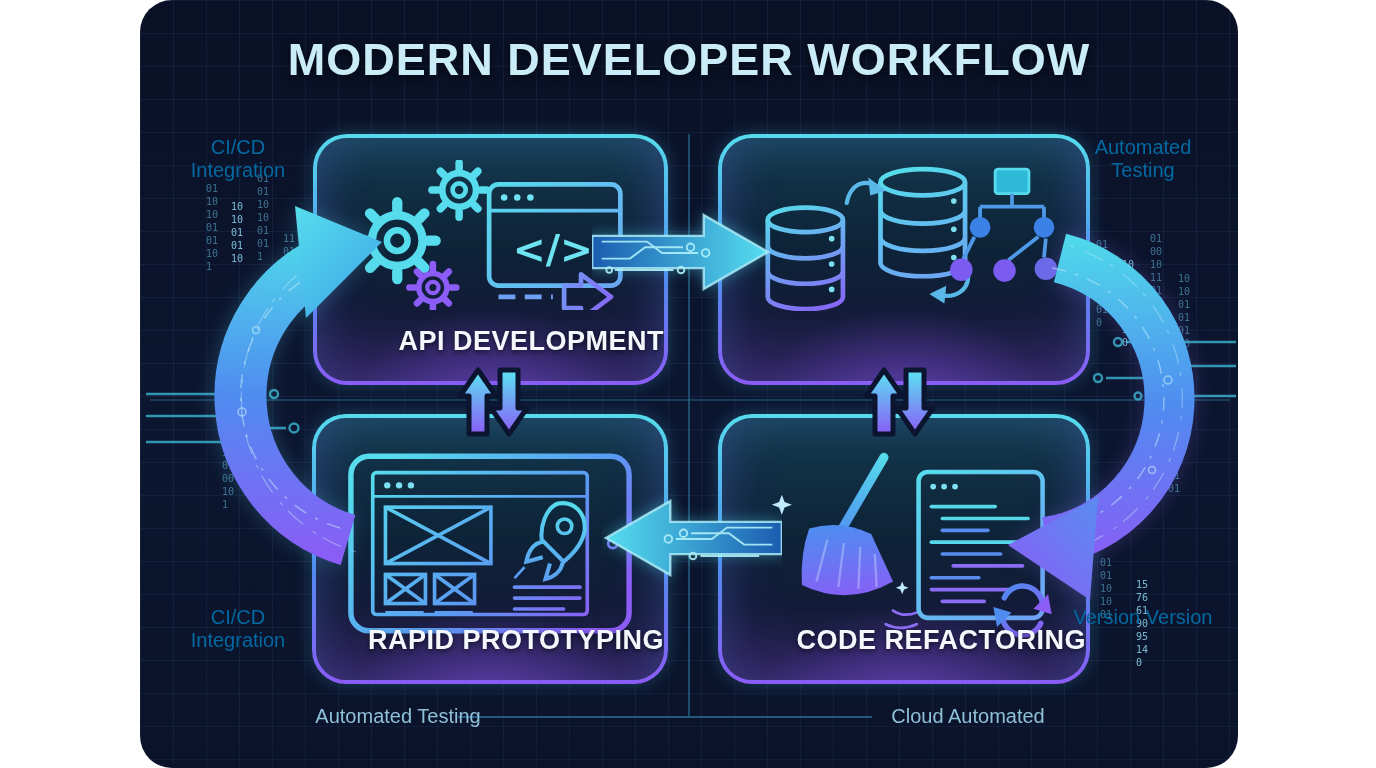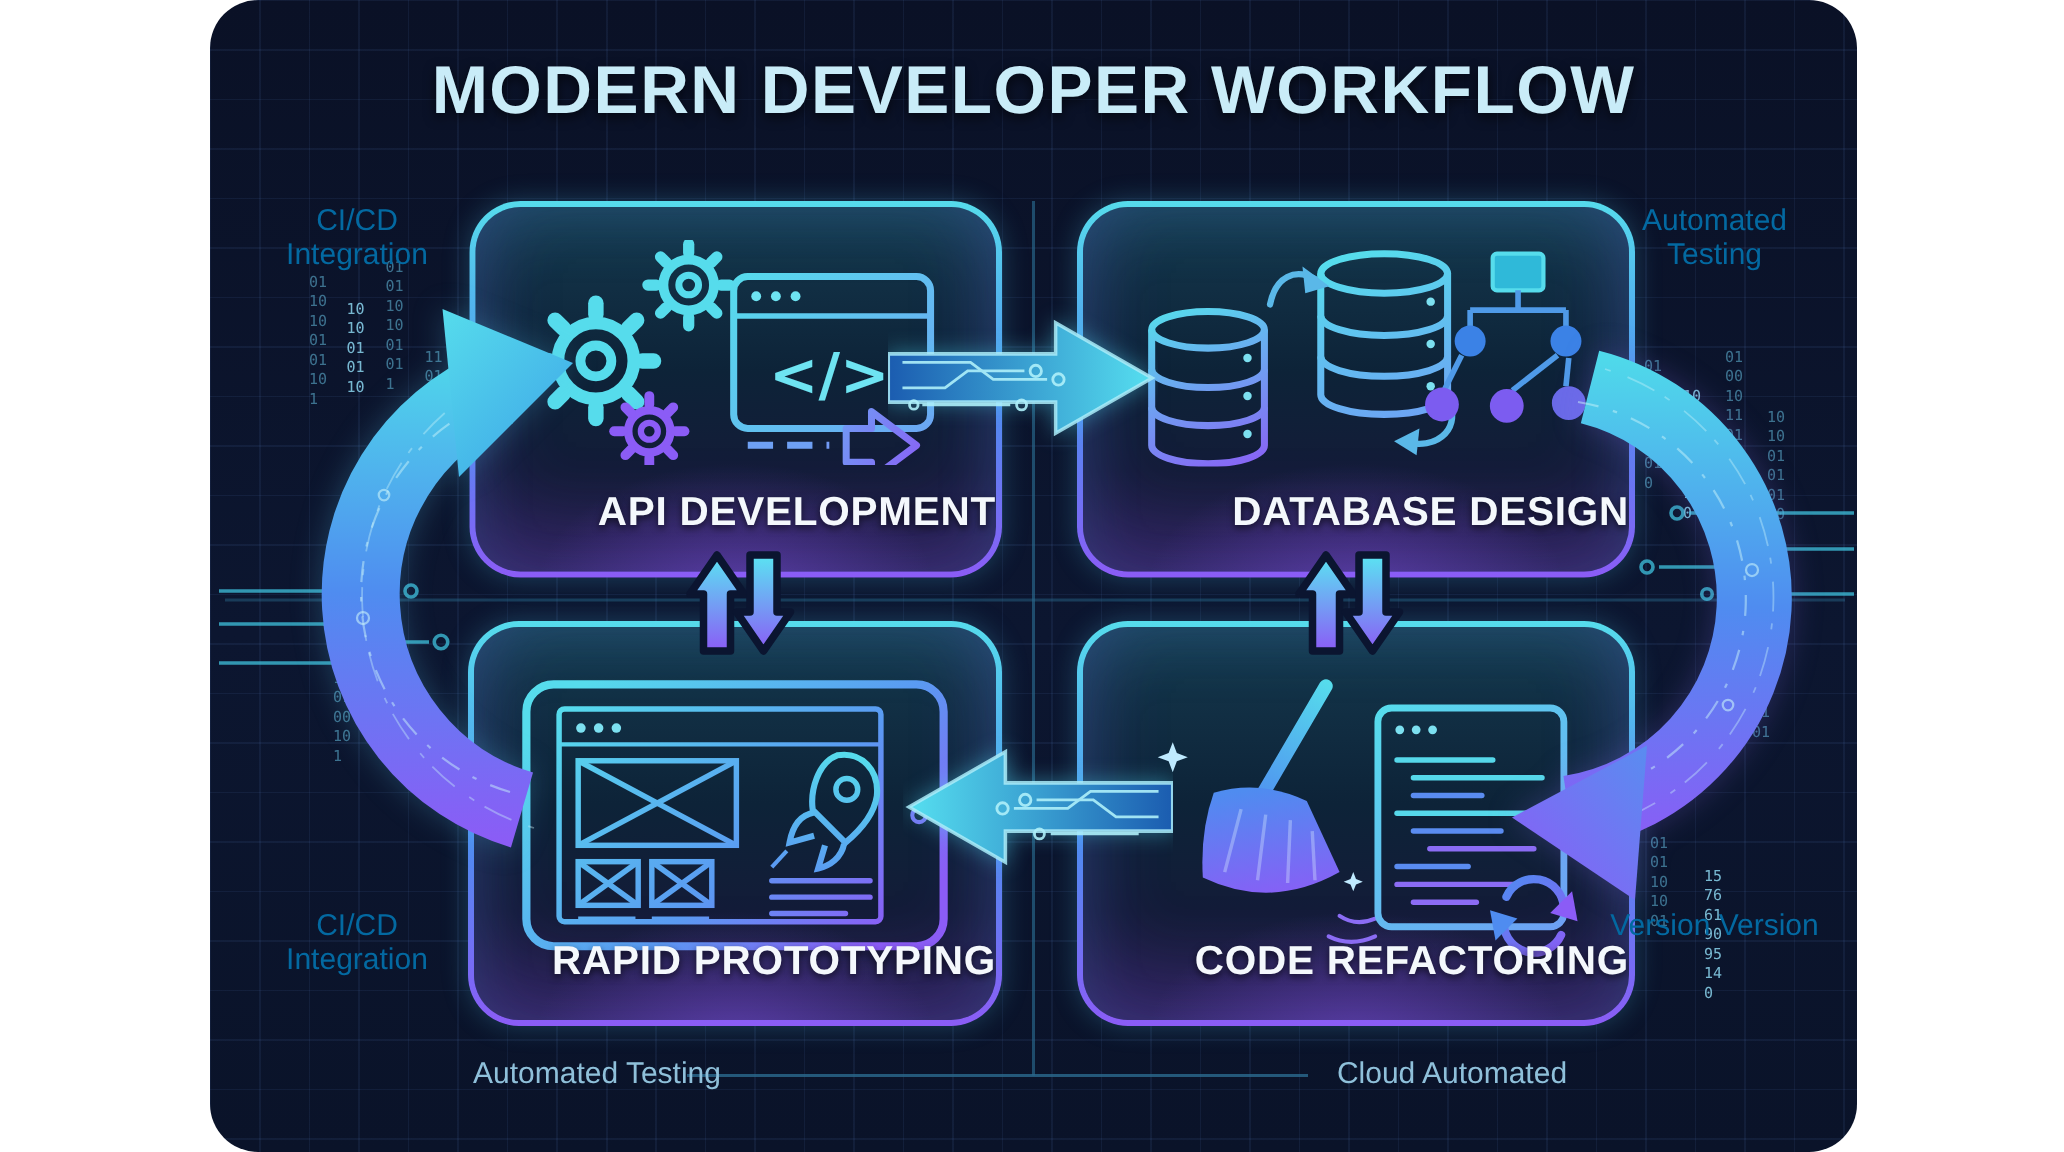--- a/index.html
+++ b/index.html
@@ -231,21 +231,20 @@
               <line x1="316" y1="88" x2="314" y2="108"></line>
             </g>
             <circle cx="246" cy="76" r="11" fill="#3b82e6"></circle>
             <circle cx="314" cy="76" r="11" fill="#3b82e6"></circle>
             <circle cx="226" cy="121" r="12" fill="#7c5cf0"></circle>
             <circle cx="272" cy="122" r="12" fill="#7c5cf0"></circle>
             <circle cx="316" cy="120" r="12" fill="#6a6ae8"></circle>
           </g>
         </svg>
       </div>
-      <div class="node-label">DATABASE DESIGN</div>
     </div>
   </div>
 
   <div class="node" style="left:718px;top:414px;width:364px;height:262px">
     <div class="node-inner">
       <div class="purple-glow"></div>
       <div class="node-icon" style="top:30px">
         <svg width="310" height="192" viewBox="0 0 340 210">
           <defs>
             <linearGradient id="br-g1" gradientUnits="userSpaceOnUse" x1="150" y1="8" x2="95" y2="100">

